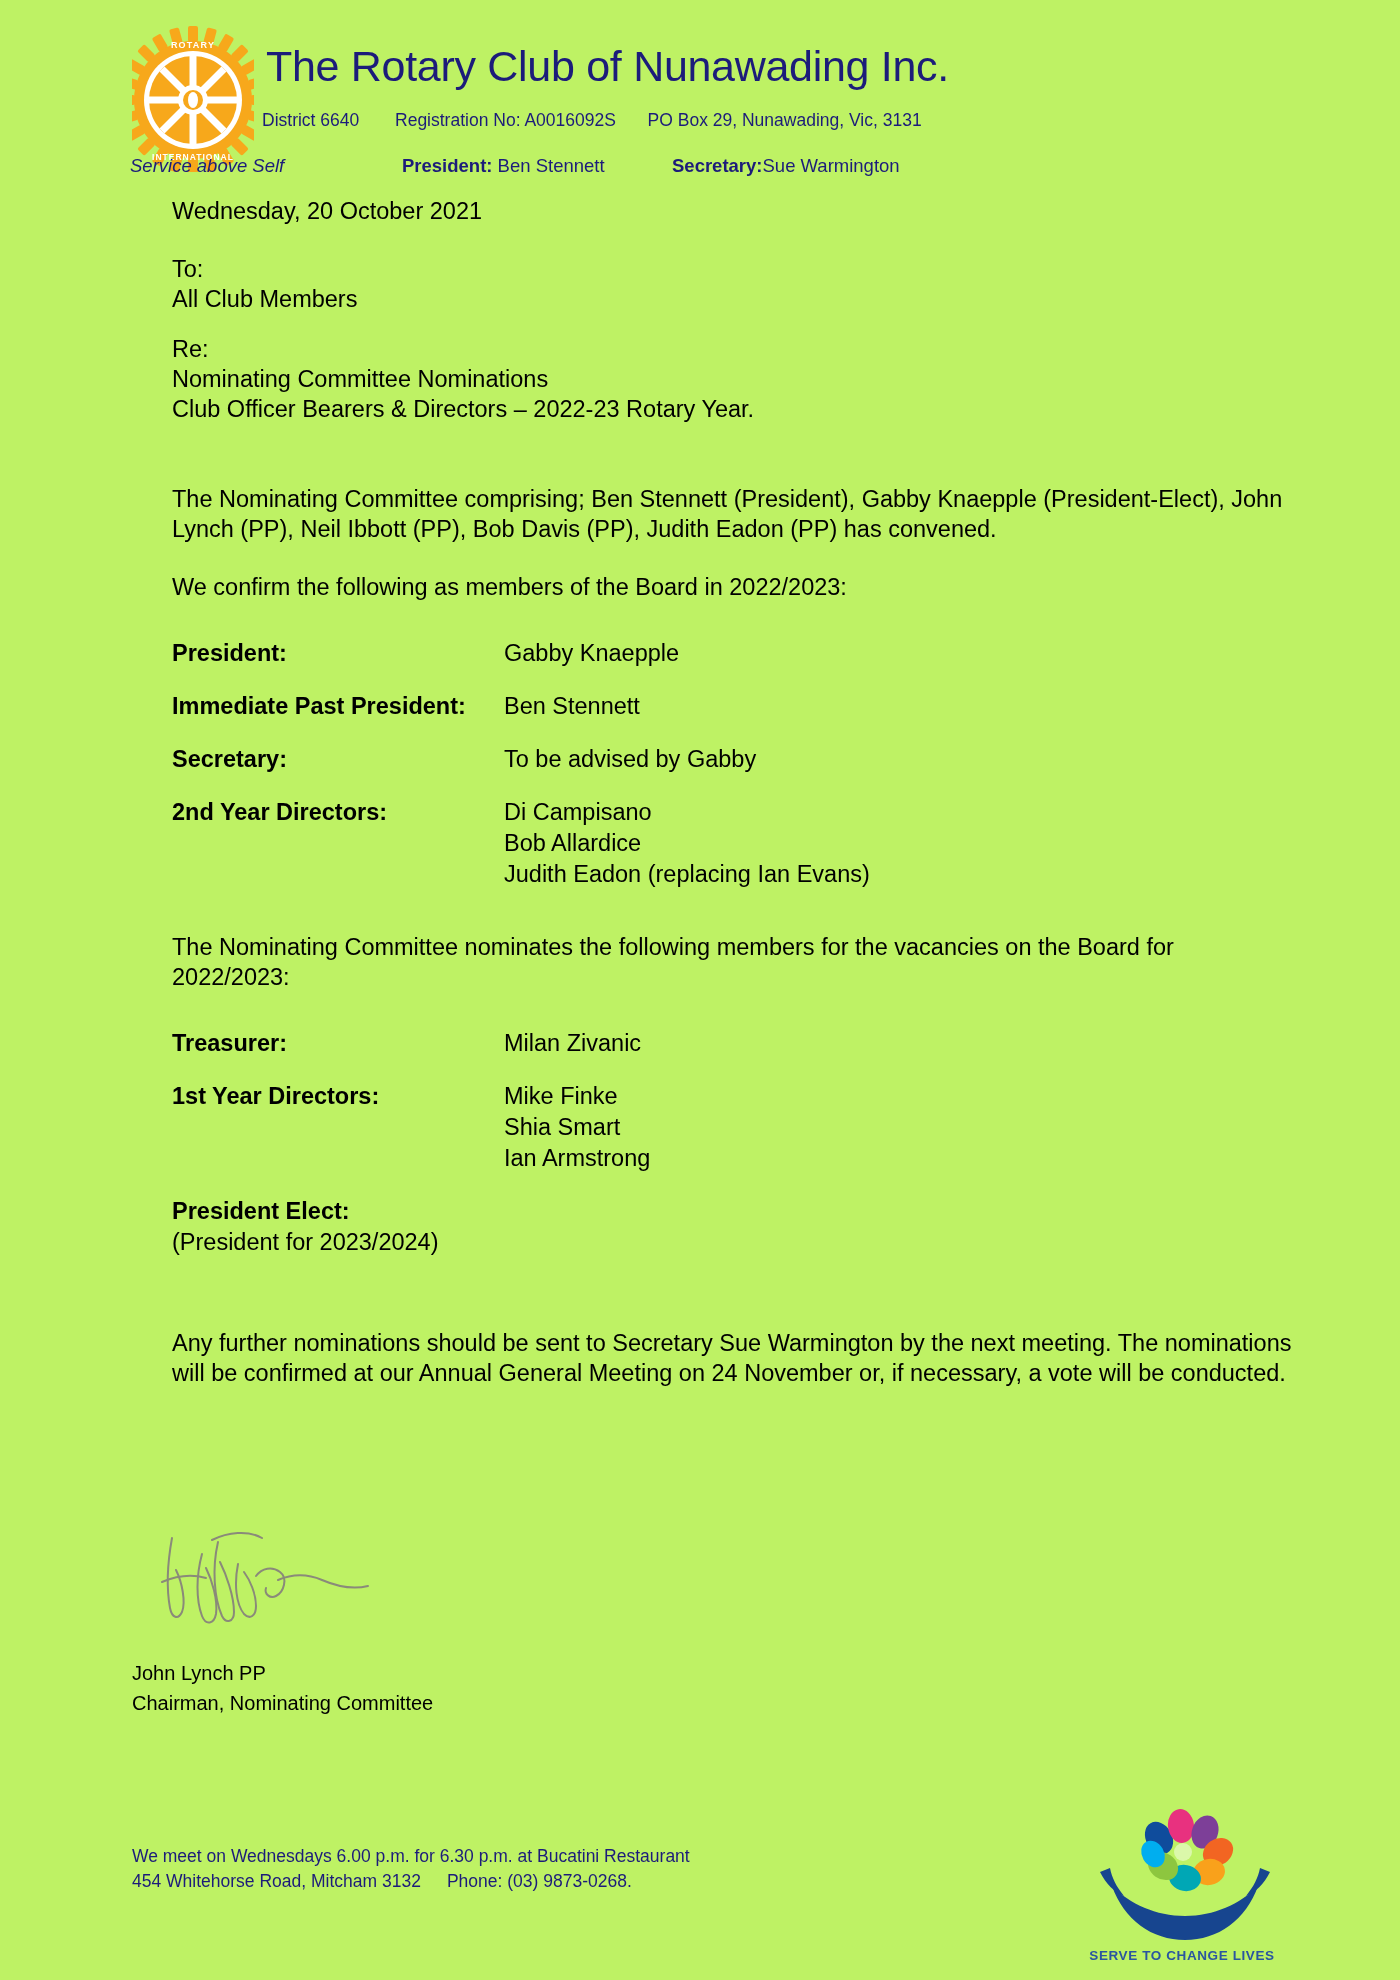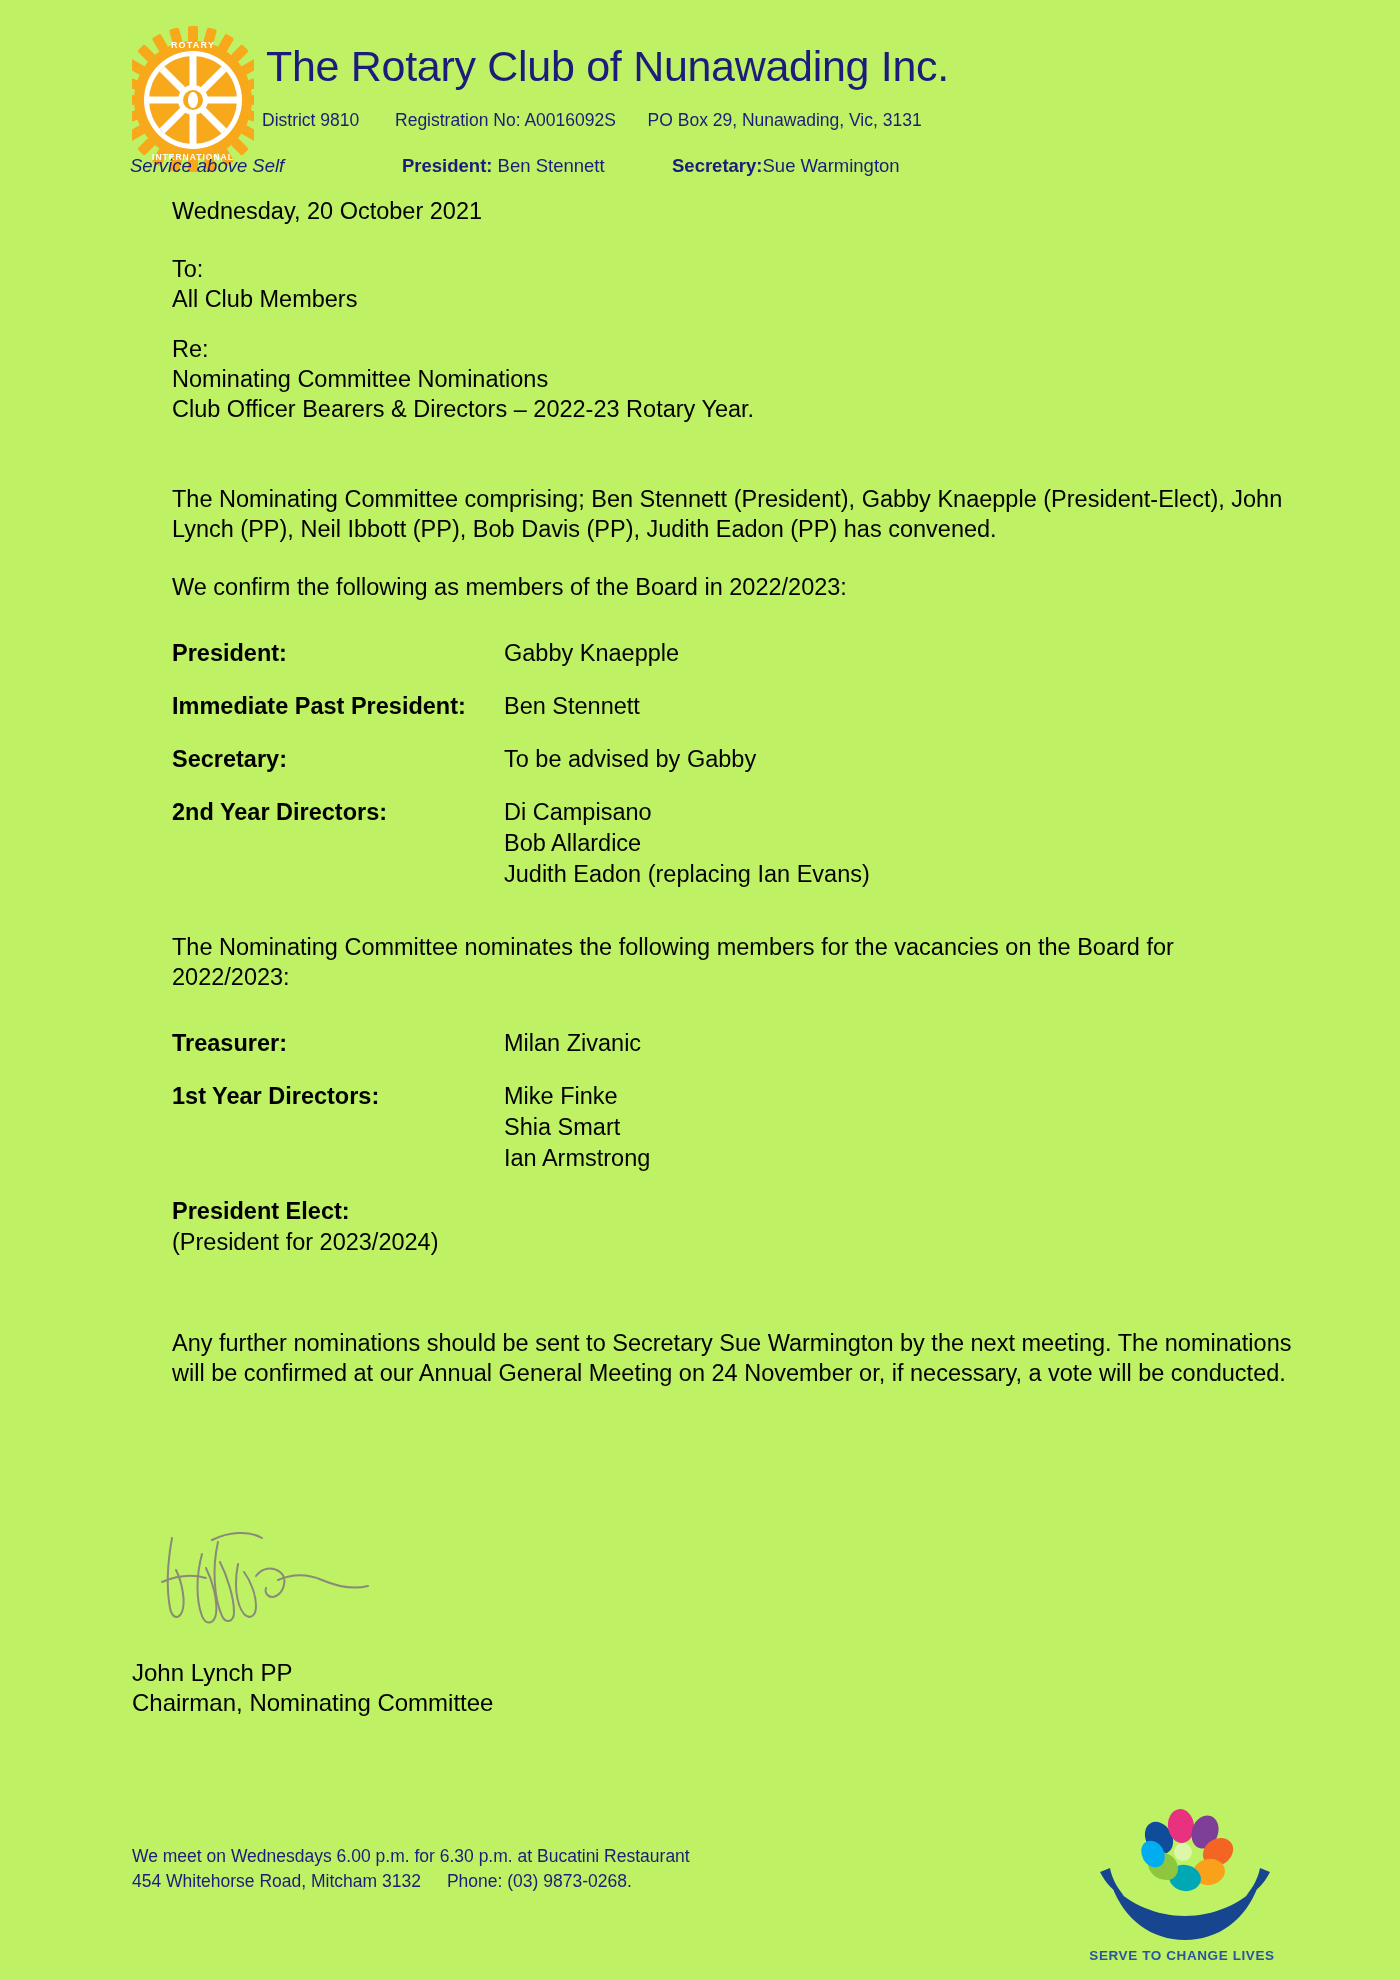--- a/index.html
+++ b/index.html
@@ -152,21 +152,21 @@
     position: absolute;
     left: 20px;
     top: 0;
     width: 230px;
     height: 120px;
   }
   .sig-name {
     position: absolute;
     left: 0;
     top: 138px;
-    font-size: 24px;
+    font-size: 20px;
     line-height: 30px;
   }
 
   
   .footer {
     position: absolute;
     left: 0;
     top: 1800px;
     width: 1400px;
     height: 180px;
@@ -259,21 +259,21 @@
 
           <text x="0" y="-52" fill="#ffffff" font-family="'Liberation Sans', sans-serif" font-size="9" font-weight="700" text-anchor="middle" letter-spacing="1.2">ROTARY</text>
           <text x="0" y="60" fill="#ffffff" font-family="'Liberation Sans', sans-serif" font-size="8.5" font-weight="700" text-anchor="middle" letter-spacing="1">INTERNATIONAL</text>
         </g>
       </svg>
     </div>
 
     <div class="club-title">The Rotary Club of Nunawading Inc.</div>
 
     <div class="club-meta">
-      <span>District 9810</span>
+      <span>District 6640</span>
       <span class="meta-gap-a"></span>
       <span>Registration No: A0016092S</span>
       <span class="meta-gap-b"></span>
       <span>PO Box 29, Nunawading, Vic, 3131</span>
     </div>
 
     <div class="motto-row">
       <div class="motto">Service above Self</div>
       <div class="officer-president">
         <b>President:</b>

